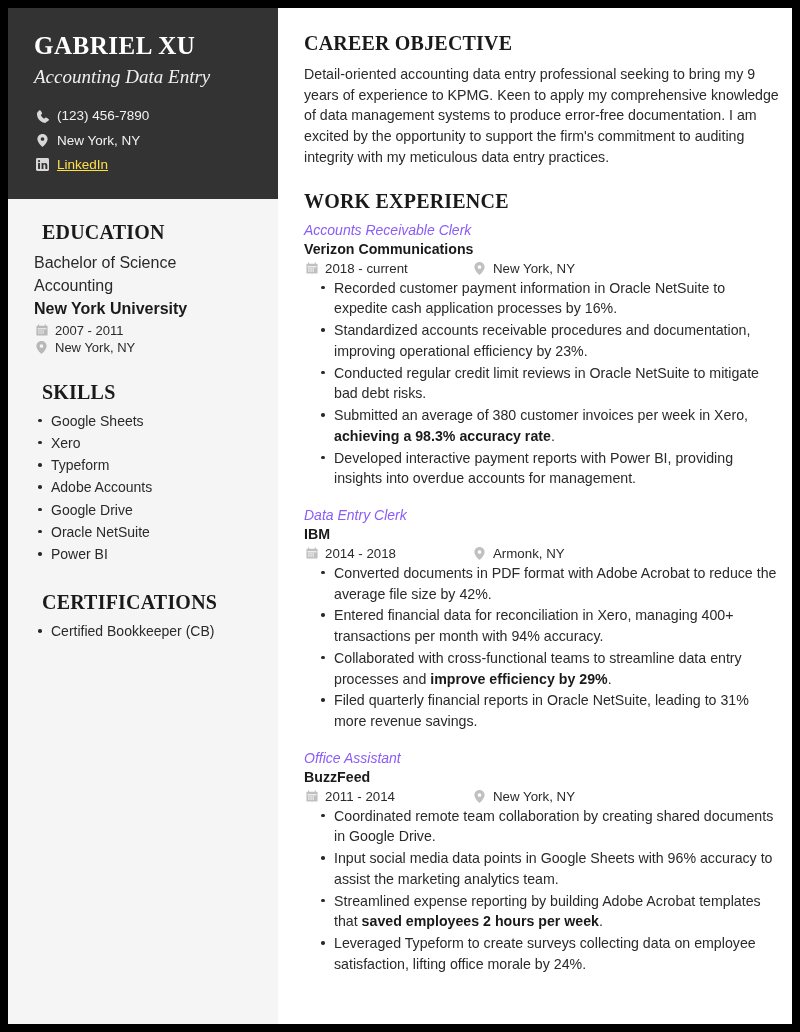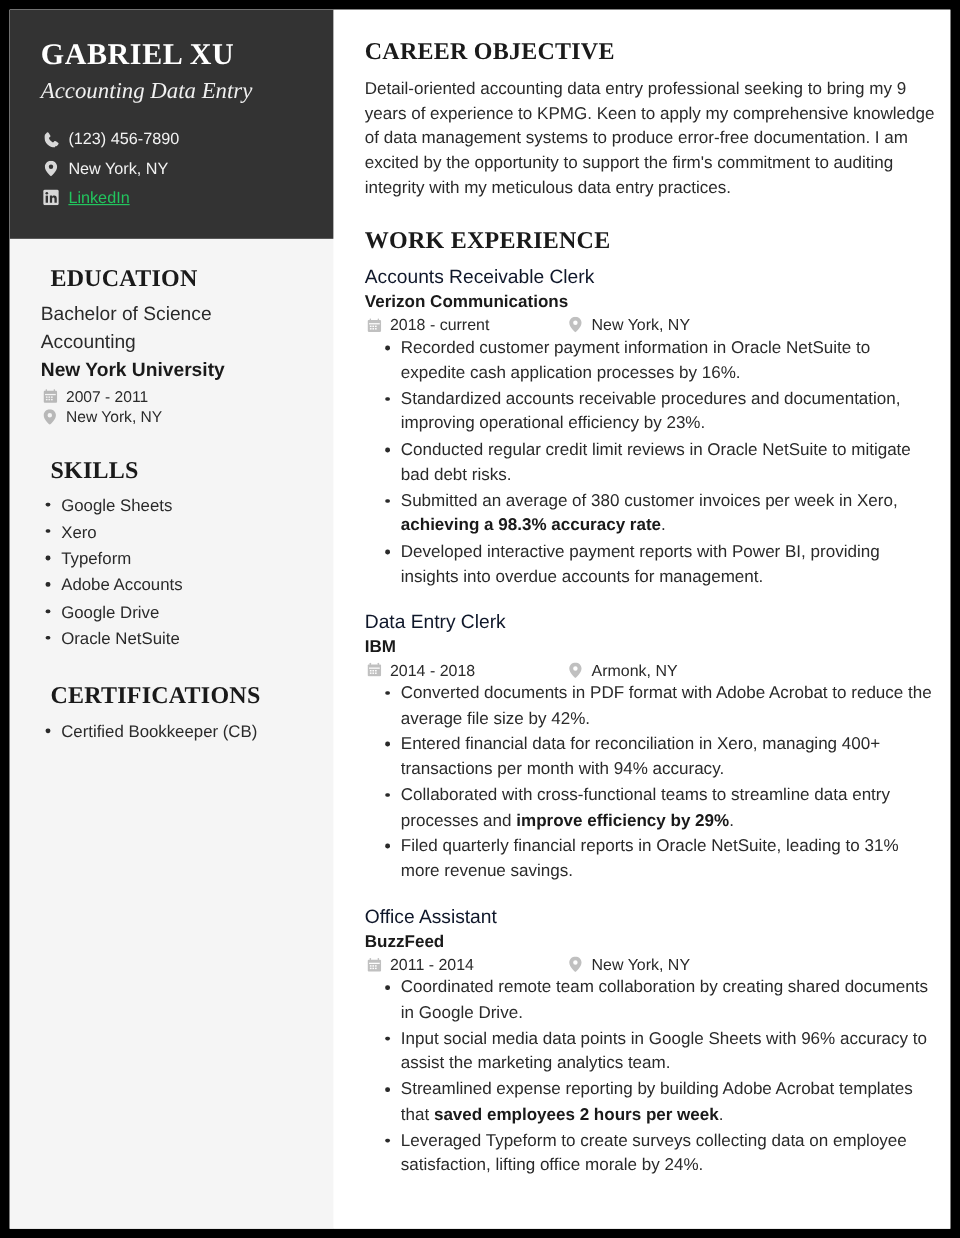--- a/index.html
+++ b/index.html
@@ -71,21 +71,21 @@
     width: 17px;
     flex: 0 0 17px;
     margin-right: 6px;
     display: inline-flex;
     align-items: center;
     justify-content: center;
     color: #d8d8d8;
   }
   .contact-item a,
   .contact-link {
-    color: #22c55e;
+    color: #fde047;
     text-decoration: underline;
   }
 
   .sidebar-body {
     padding: 22px 26px 20px 26px;
     flex: 1;
   }
   .side-section { margin-bottom: 26px; }
   .side-section:last-child { margin-bottom: 0; }
   .side-heading {
@@ -159,25 +159,26 @@
   }
   .objective-text {
     font-size: 14.2px;
     color: #2a2a2a;
     line-height: 1.46;
     margin: 0 0 22px 0;
   }
   .job { margin-bottom: 18px; }
   .job:last-child { margin-bottom: 0; }
   .job-title {
-    font-size: 16px;
+    font-size: 14px;
     font-weight: normal;
-    color: #0f172a;
+    color: #8b5cf6;
     margin: 0 0 1px 0;
     line-height: 1.25;
+    font-style: italic;
   }
   .job-company {
     font-size: 14.2px;
     font-weight: bold;
     color: #1a1a1a;
     margin: 0 0 2px 0;
     line-height: 1.3;
   }
   .job-meta {
     display: flex;
@@ -300,20 +301,21 @@
 
       <section class="side-section">
         <h2 class="side-heading">SKILLS</h2>
         <ul class="bullets" id="skills-list">
             <li>Google Sheets</li>
             <li>Xero</li>
             <li>Typeform</li>
             <li>Adobe Accounts</li>
             <li>Google Drive</li>
             <li>Oracle NetSuite</li>
+            <li>Power BI</li>
           </ul>
       </section>
 
       <section class="side-section">
         <h2 class="side-heading">CERTIFICATIONS</h2>
         <ul class="bullets" id="certifications-list">
             <li>Certified Bookkeeper (CB)</li>
           </ul>
       </section>
 

